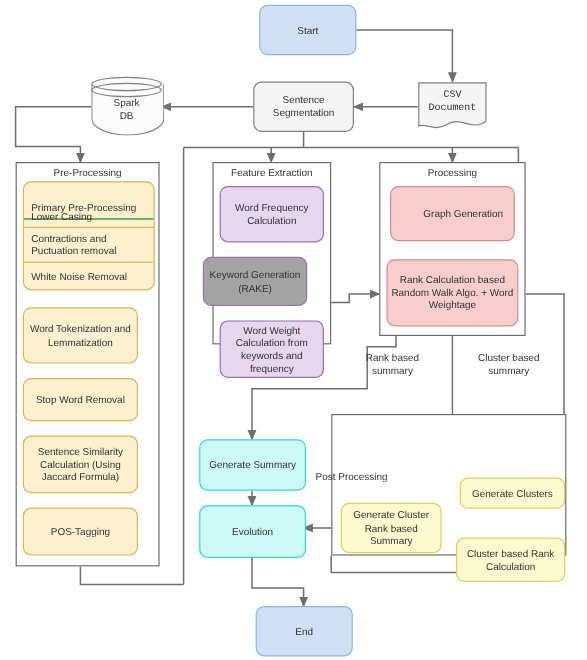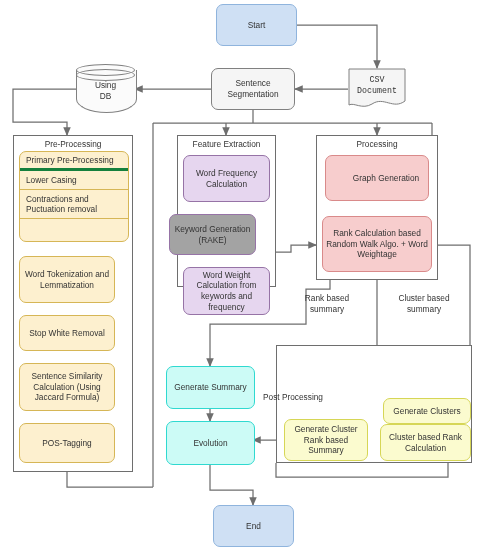--- a/index.html
+++ b/index.html
@@ -109,39 +109,40 @@
   </div>
 
   <div class="node" style="left:211px;top:68px;width:84px;height:42px;background:#f5f5f5;border:1px solid #808080;
               white-space:pre-line;">Sentence
 Segmentation</div>
 
   <div class="dbshape" style="left:76px;top:64px;width:59px;height:48px;">
     <div class="body"></div>
     <div class="cap"></div>
     <div class="cap2"></div>
-    <div class="lbl" style="white-space:pre-line;">Using
+    <div class="lbl" style="white-space:pre-line;">Spark
 DB</div>
   </div>
 
   <div class="node" style="left:213px;top:505px;width:81px;height:42px;background:#cfe0f4;border:1px solid #8fb4dd;">End</div>
 
   <div class="group" style="left:13px;top:135px;width:120px;height:337px;">
     <div class="group-title">Pre-Processing</div>
   </div>
 
   <div style="position:absolute;left:19px;top:151px;width:108px;height:89px;
               background:#fdf0cf;border:1px solid #d6b656;border-radius:7px;overflow:hidden;">
-    <div class="stacked" style="left:0;top:0;width:100%;height:19px;border-bottom:3px solid #15803d;">Primary Pre-Processing</div>
+    <div class="stacked" style="left:0;top:12px;width:100%;height:19px;border-bottom:1px solid #15803d;">Primary Pre-Processing</div>
     <div class="stacked" style="left:0;top:19px;width:100%;height:19px;border-bottom:1px solid #d6b656;">Lower Casing</div>
     <div class="stacked" style="left:0;top:38px;width:100%;height:29px;border-bottom:1px solid #d6b656;">Contractions and Puctuation removal</div>
+    <div class="stacked" style="left:0;top:67px;width:100%;height:22px;">White Noise Removal</div>
   </div>
 
   <div class="node" style="left:19px;top:256px;width:96px;height:47px;background:#fdf0cf;border:1px solid #d6b656;">Word Tokenization and Lemmatization</div>
-  <div class="node" style="left:19px;top:315px;width:96px;height:36px;background:#fdf0cf;border:1px solid #d6b656;">Stop White Removal</div>
+  <div class="node" style="left:19px;top:315px;width:96px;height:36px;background:#fdf0cf;border:1px solid #d6b656;">Stop Word Removal</div>
   <div class="node" style="left:19px;top:363px;width:96px;height:48px;background:#fdf0cf;border:1px solid #d6b656;">Sentence Similarity Calculation (Using Jaccard Formula)</div>
   <div class="node" style="left:19px;top:423px;width:96px;height:40px;background:#fdf0cf;border:1px solid #d6b656;">POS-Tagging</div>
 
   <div class="group" style="left:177px;top:135px;width:99px;height:152px;">
     <div class="group-title">Feature Extraction</div>
   </div>
 
   <div class="node" style="left:183px;top:155px;width:87px;height:47px;background:#e6d6ef;border:1px solid #9673a6;">Word Frequency Calculation</div>
   <div class="node" style="left:169px;top:214px;width:87px;height:41px;background:#a3a3a3;border:1px solid #9673a6;">Keyword Generation (RAKE)</div>
   <div class="node" style="left:183px;top:267px;width:87px;height:48px;background:#e6d6ef;border:1px solid #9673a6;">Word Weight Calculation from keywords and frequency</div>
@@ -157,16 +158,16 @@
   <div class="edgelabel" style="left:381px;top:293px;width:86px;">Cluster based summary</div>
 
   <div class="node" style="left:166px;top:366px;width:89px;height:43px;background:#ccfbf6;border:1px solid #2fd9d0;">Generate Summary</div>
   <div class="node" style="left:166px;top:421px;width:89px;height:44px;background:#ccfbf6;border:1px solid #2fd9d0;">Evolution</div>
 
   <div class="group" style="left:276px;top:345px;width:196px;height:118px;">
     <div class="group-title" style="top:46px;left:-82px;right:auto;width:196px;text-align:center;">Post Processing</div>
   </div>
 
   <div class="node" style="left:383px;top:398px;width:88px;height:26px;background:#fbfbcf;border:1px solid #d6d656;">Generate Clusters</div>
-  <div class="node" style="left:380px;top:424px;width:91px;height:37px;background:#fbfbcf;border:1px solid #d6d656;">Cluster based Rank Calculation</div>
+  <div class="node" style="left:380px;top:448px;width:91px;height:37px;background:#fbfbcf;border:1px solid #d6d656;">Cluster based Rank Calculation</div>
   <div class="node" style="left:284px;top:419px;width:84px;height:42px;background:#fbfbcf;border:1px solid #d6d656;">Generate Cluster Rank based Summary</div>
 
 </div>
 
 </body></html>

